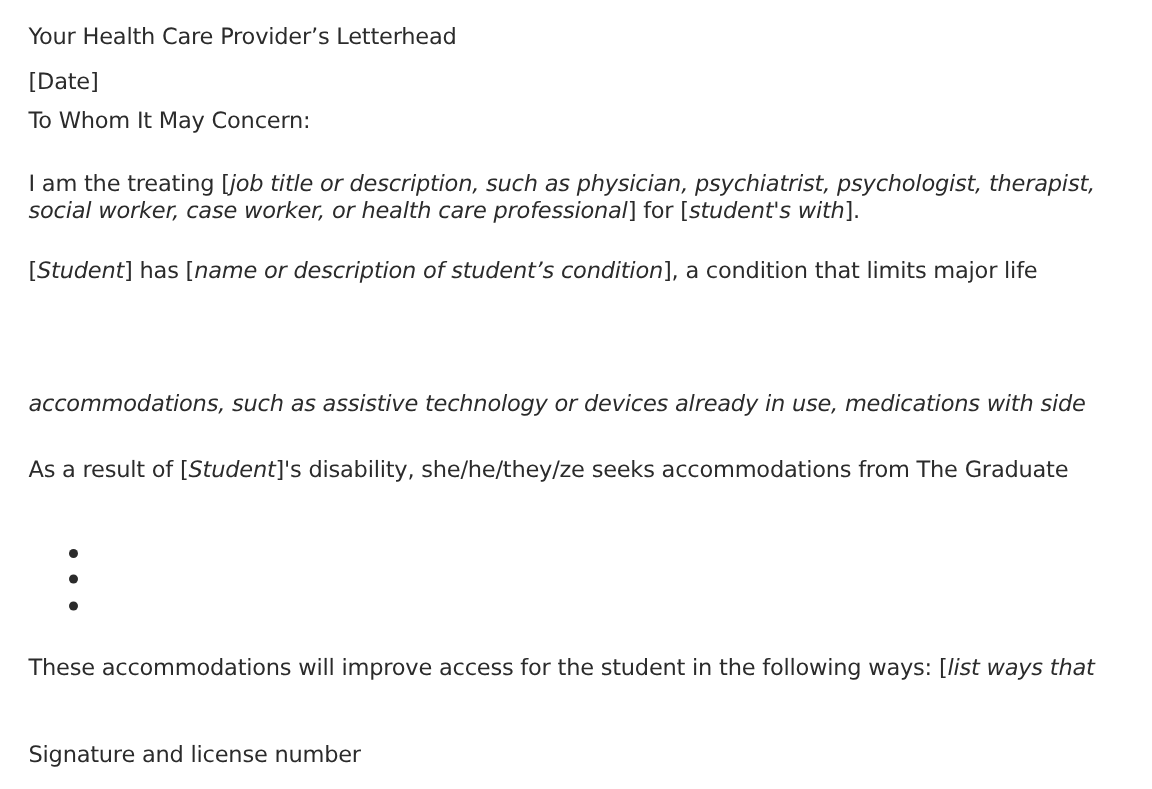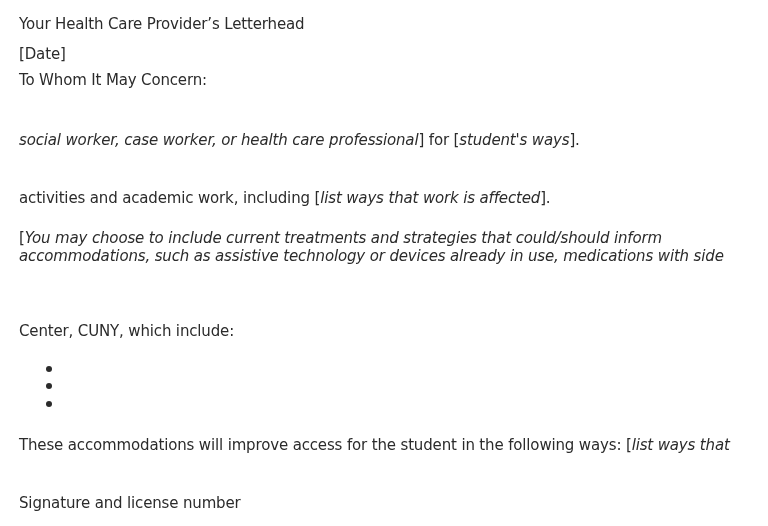--- a/index.html
+++ b/index.html
@@ -40,28 +40,28 @@
 </head>
 <body>
 
 <div class="page">
 
   <div class="line" style="top:15px">Your Health Care Provider’s Letterhead</div>
   <div class="line" style="top:45px">[Date]</div>
 
   <div class="line" style="top:71px">To Whom It May Concern:</div>
 
-  <div class="line" style="top:131px"><em>social worker, case worker, or health care professional</em><span>] for [</span><em>student's ways</em><span>].</span></div>
+  <div class="line" style="top:113px"><span>I am the treating [</span><em>job title or description, such as physician, psychiatrist, psychologist, therapist,</em></div>
+  <div class="line" style="top:131px"><em>social worker, case worker, or health care professional</em><span>] for [</span><em>student's with</em><span>].</span></div>
 
-  <div class="line" style="top:189px"><span>activities and academic work, including [</span><em>list ways that work is affected</em><span>].</span></div>
+  <div class="line" style="top:171px"><span>[</span><em>Student</em><span>] has [</span><em>name or description of student’s condition</em><span>], a condition that limits major life</span></div>
 
-  <div class="line" style="top:229px"><span>[</span><em>You may choose to include current treatments and strategies that could/should inform</em></div>
-  <div class="line" style="top:247px"><em>accommodations, such as assistive technology or devices already in use, medications with side</em></div>
+  <div class="line" style="top:260px"><em>accommodations, such as assistive technology or devices already in use, medications with side</em></div>
 
-  <div class="line" style="top:322px">Center, CUNY, which include:</div>
+  <div class="line" style="top:304px"><span>As a result of [</span><em>Student</em><span>]'s disability, she/he/they/ze seeks accommodations from The Graduate</span></div>
 
   <div class="bullet" style="top:366px"></div>
   <div class="bullet" style="top:383px"></div>
   <div class="bullet" style="top:401px"></div>
 
   <div class="line" style="top:436px"><span>These accommodations will improve access for the student in the following ways: [</span><em>list ways that</em></div>
 
   <div class="line" style="top:494px">Signature and license number</div>
 
 </div>

